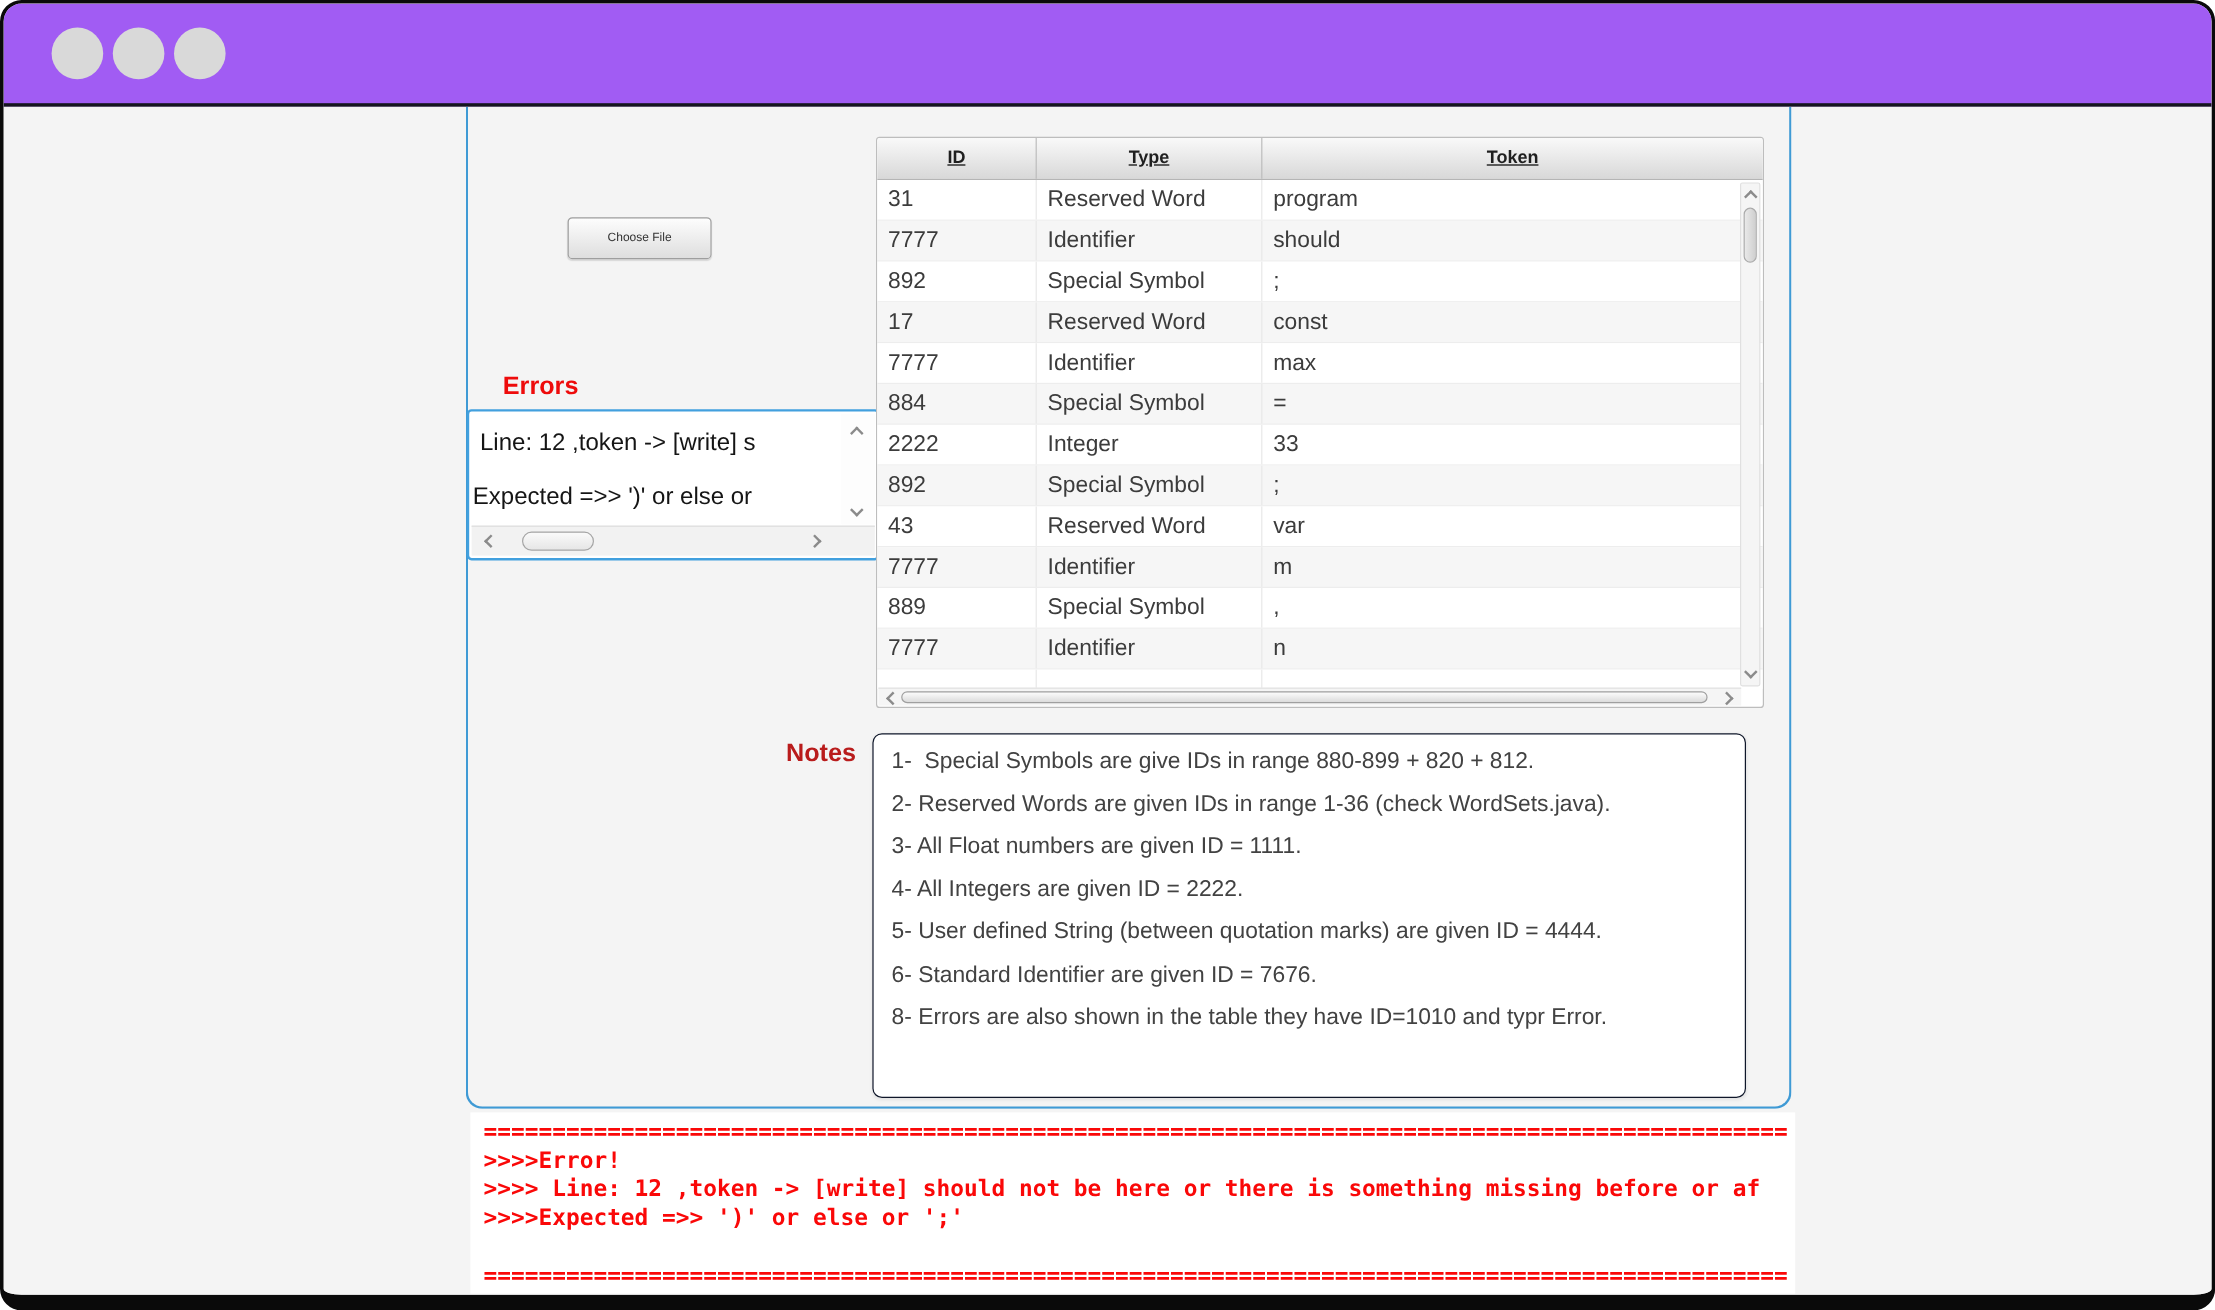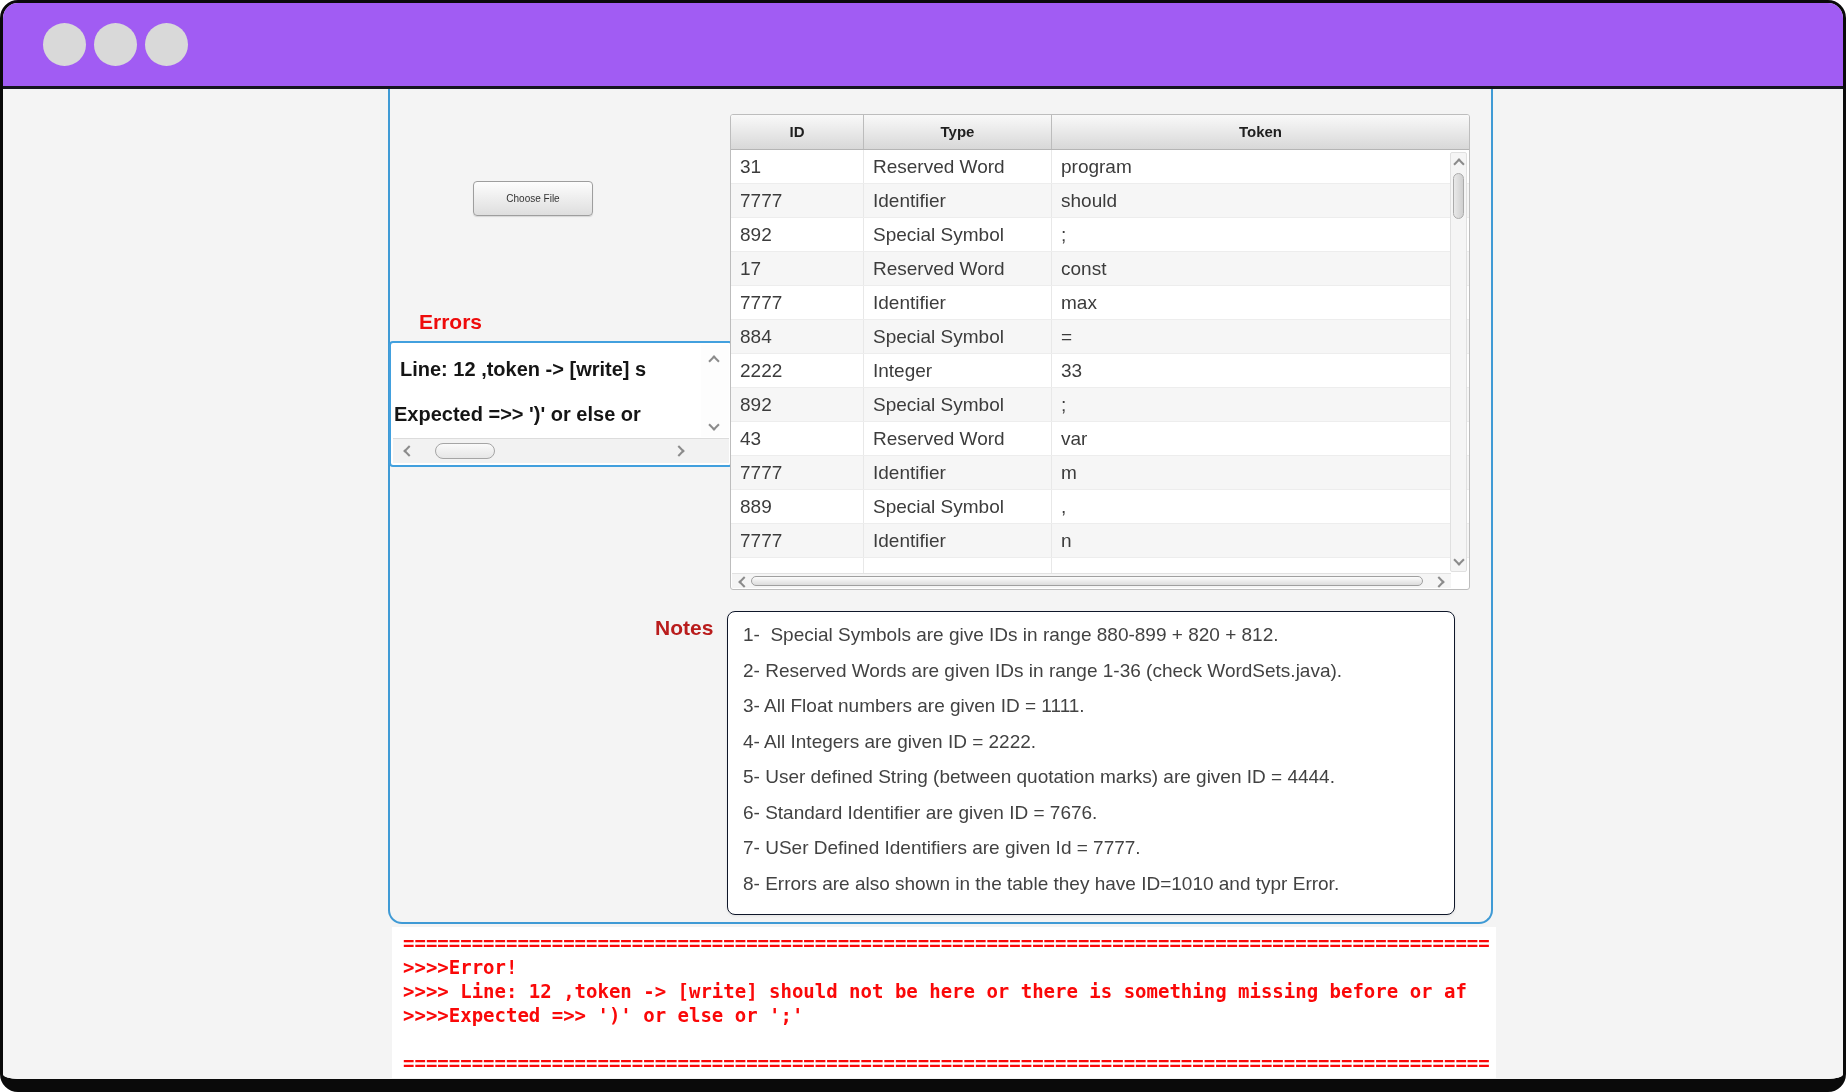--- a/index.html
+++ b/index.html
@@ -39,21 +39,21 @@
 
   
   .errors-label {
     position:absolute; left:416px; top:221px;
     font-size:21px; font-weight:bold; color:#ee0b0b;
   }
   .errors-box {
     position:absolute; left:386px; top:252px; width:344px; height:126px;
     background:#fff; border:2px solid #42a0de; border-radius:4px;
   }
-  .eb-line { position:absolute; font-size:20px; font-weight:bold; color:#151515; white-space:pre; }
+  .eb-line { position:absolute; font-size:20px; font-weight:normal; color:#151515; white-space:pre; }
   .eb-line1 { left:9px; top:15px; }
   .eb-line2 { left:3px; top:60px; }
   .eb-vscroll { position:absolute; right:2px; top:2px; width:28px; height:92px; background:#fdfdfd; }
   .eb-vscroll .up   { position:absolute; left:9px; top:12px; }
   .eb-vscroll .down { position:absolute; left:9px; bottom:8px; }
   .eb-hscroll {
     position:absolute; left:2px; right:2px; bottom:2px; height:25px;
     background:#f2f2f2; border-top:1px solid #dcdcdc;
   }
   .eb-hscroll .left  { position:absolute; left:12px; top:8px; }
@@ -61,21 +61,21 @@
   .eb-thumb {
     position:absolute; left:42px; top:4px; width:60px; height:16px;
     background:linear-gradient(#fafafa,#e6e6e6); border:1px solid #a5a5a5; border-radius:8px;
   }
 
   
   .ttable {
     position:absolute; left:727px; top:25px; width:740px; height:476px;
     background:#fff; border:1px solid #bdbdbd; border-radius:3px; overflow:hidden;
   }
-  .thead { display:flex; height:35px; background:linear-gradient(#f9f9f9,#d8d8d8); border-bottom:1px solid #b5b5b5; }
+  .thead { display:flex; height:35px; background:linear-gradient(#f9f9f9,#d8d8d8); border-bottom:1px solid #b5b5b5;text-decoration:underline; }
   .th { font-size:15px; font-weight:bold; color:#1f1f1f; text-align:center; line-height:34px; }
   .c1 { width:133px; } .c2 { width:188px; } .c3 { flex:1; }
   .thead .c1, .thead .c2 { border-right:1px solid #bcbcbc; }
   .trow { display:flex; height:34px; border-bottom:1px solid #ededed; background:#fff; }
   .tbody .trow:nth-child(even) { background:#f6f6f6; }
   .td { font-size:19px; color:#3c3c3c; line-height:33px; padding-left:9px;
         white-space:nowrap; overflow:hidden; }
   .trow .c1, .trow .c2 { border-right:1px solid #e8e8e8; }
   .partial-row { display:flex; height:16px; background:#fff; }
   .partial-row .c1, .partial-row .c2 { border-right:1px solid #e8e8e8; }
@@ -266,21 +266,20 @@
         <div class="note-line">2- Reserved Words are given IDs in range 1-36 (check WordSets.java).</div>
 
         <div class="note-line">3- All Float numbers are given ID = 1111.</div>
 
         <div class="note-line">4- All Integers are given ID = 2222.</div>
 
         <div class="note-line">5- User defined String (between quotation marks) are given ID = 4444.</div>
 
         <div class="note-line">6- Standard Identifier are given ID = 7676.</div>
 
-        <div class="note-line">7- USer Defined Identifiers are given Id = 7777.</div>
 
         <div class="note-line">8- Errors are also shown in the table they have ID=1010 and typr Error.</div>
       </div>
 
     <div class="console">
 
         <div class="console-line">===============================================================================================</div>
 
         <div class="console-line">&gt;&gt;&gt;&gt;Error!</div>
 

